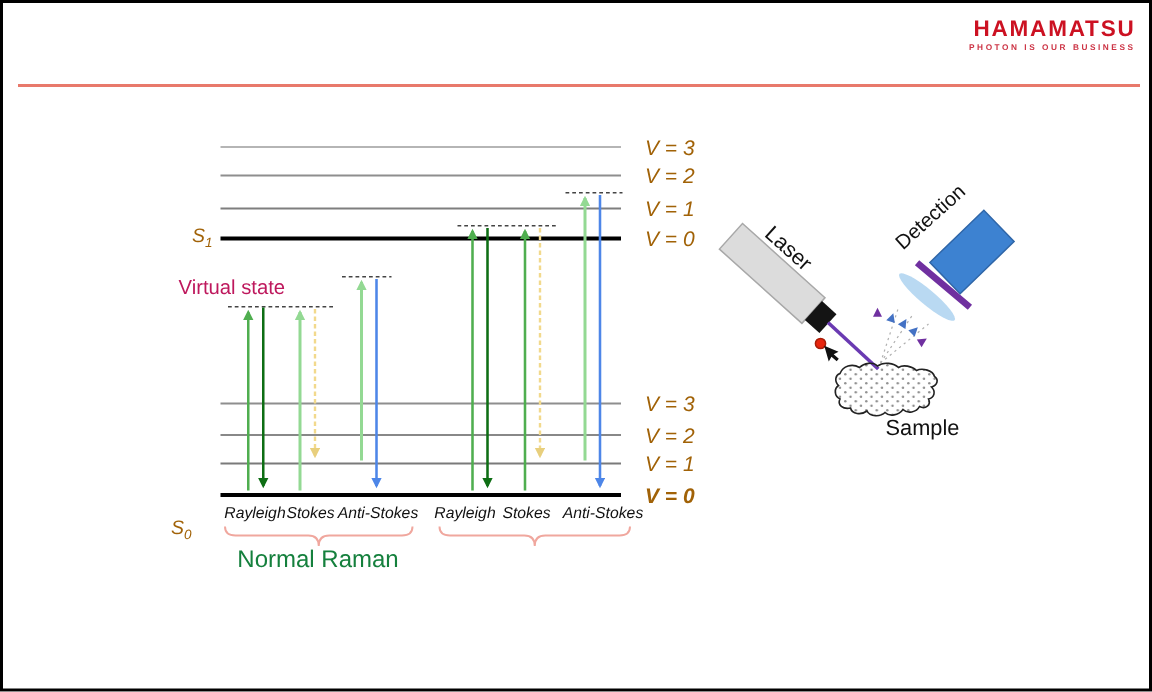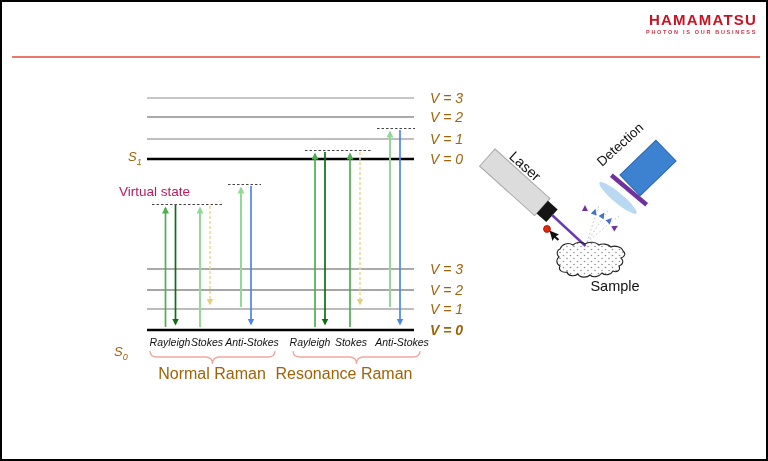--- a/index.html
+++ b/index.html
@@ -11,21 +11,21 @@
   .logo{top:11px;right:9px;text-align:right;color:#cc1122;margin-left:24px;}
   .logo-main{font-weight:800;font-size:15px;letter-spacing:1.2px;line-height:14px;}
   .logo-tag{font-size:5.5px;letter-spacing:1.7px;color:#cc3344;margin-top:2px;font-weight:600;}
   .math{font-family:Liberation Sans, sans-serif;font-style:italic;color:#a16207;}
   .vlab{font-size:14px;line-height:14px;left:428px;}
   .vlab.b{font-weight:700;}
   .slab{font-size:13px;line-height:13px;}
   .slab sub{font-size:9px;}
   .virtual{left:117px;top:182px;font-size:13.5px;color:#be185d;}
   .tlab{font-size:10.5px;line-height:11px;color:#111;transform:translateX(-50%);white-space:nowrap;font-style:italic;}
-  .glab{font-size:16px;line-height:16px;color:#a16207;transform:translateX(-50%);white-space:nowrap;}
+  .glab{font-size:16px;line-height:16px;color:#15803d;transform:translateX(-50%);white-space:nowrap;}
   .rot{transform-origin:0 0;white-space:nowrap;color:#111;}
   .laser-lab{left:515px;top:146px;font-size:14.5px;transform:rotate(42deg);}
   .det-lab{left:592px;top:156px;font-size:13.5px;transform:rotate(-42deg);}
   .sample-lab{left:584px;top:276px;width:58px;text-align:center;font-size:14.5px;color:#111;}
   svg{position:absolute;left:0;top:0;}
 </style>
 </head>
 <body>
 
 <div class="slide">
@@ -156,19 +156,18 @@
   <div class="abs math vlab b" style="top:321px;">V = 0</div>
 
   <div class="abs tlab" style="left:168px;top:335px;">Rayleigh</div>
   <div class="abs tlab" style="left:205px;top:335px;">Stokes</div>
   <div class="abs tlab" style="left:250px;top:335px;">Anti-Stokes</div>
   <div class="abs tlab" style="left:308px;top:335px;">Rayleigh</div>
   <div class="abs tlab" style="left:349px;top:335px;">Stokes</div>
   <div class="abs tlab" style="left:400px;top:335px;">Anti-Stokes</div>
 
   <div class="abs glab" style="left:210px;top:364px;">Normal Raman</div>
-  <div class="abs glab" style="left:342px;top:364px;">Resonance Raman</div>
 
   <div class="abs rot laser-lab">Laser</div>
   <div class="abs rot det-lab">Detection</div>
   <div class="abs sample-lab">Sample</div>
 
 </div>
 
 </body></html>

